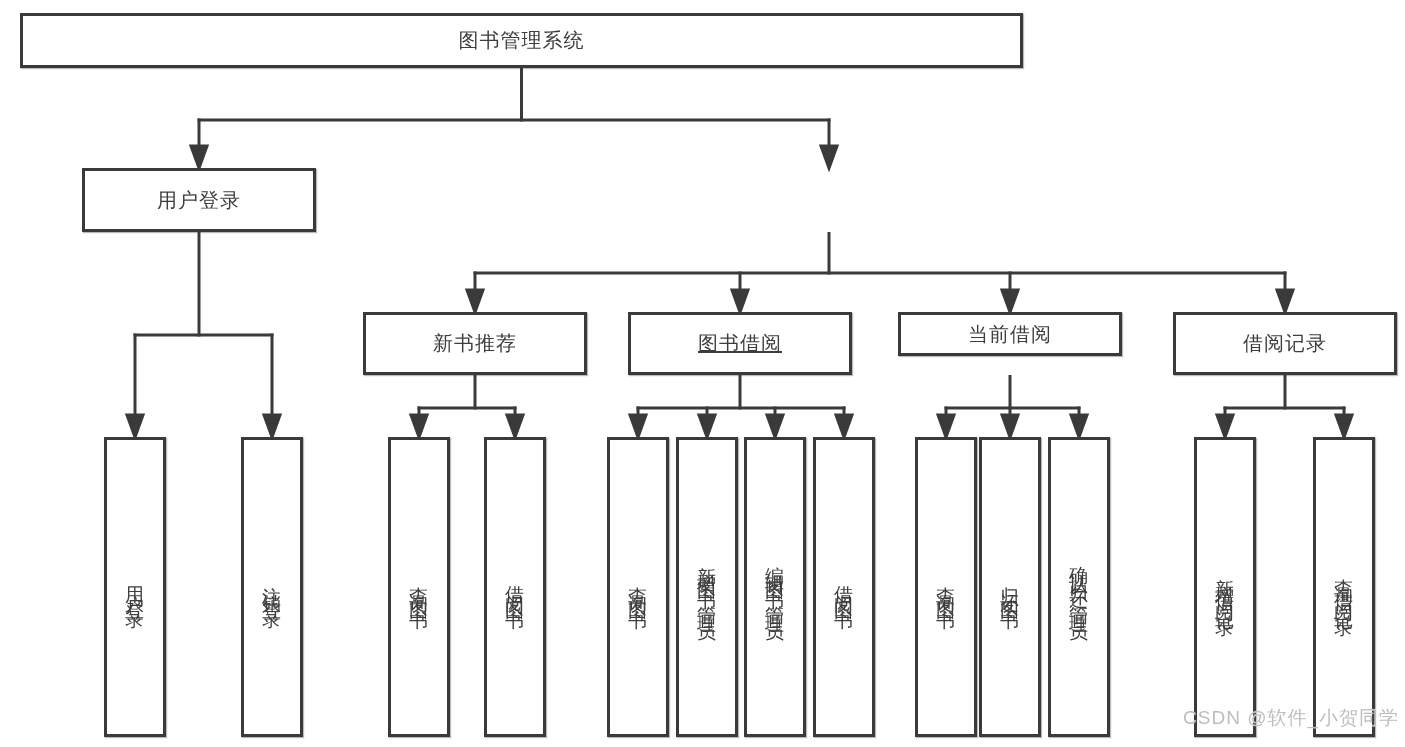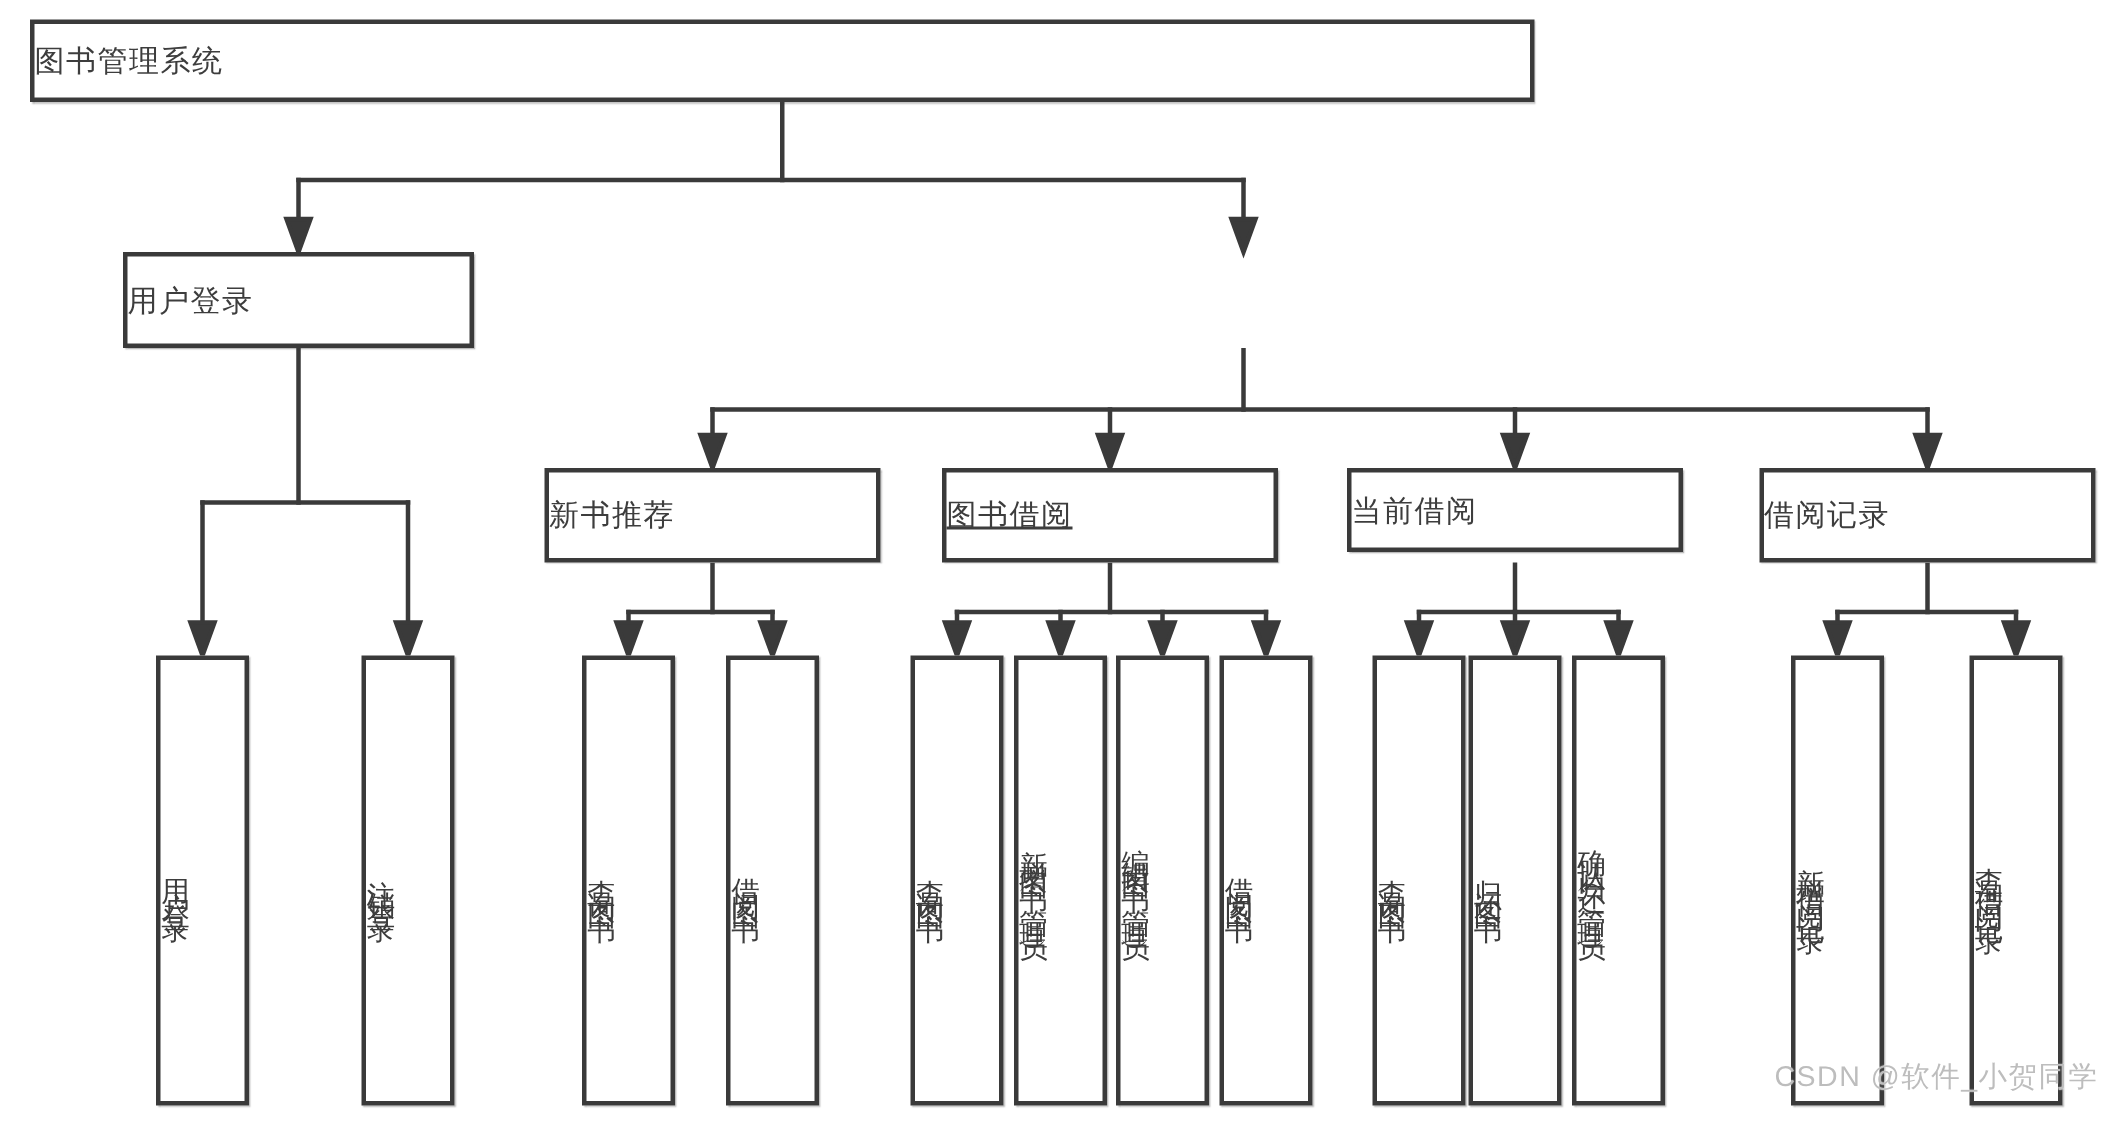--- a/index.html
+++ b/index.html
@@ -22,30 +22,31 @@
     z-index: 1;
   }
   .node {
     position: absolute;
     box-sizing: border-box;
     background: #ffffff;
     border: 3px solid #3a3a3a;
     box-shadow: 1px 1px 1px rgba(60,60,60,0.35);
     display: flex;
     align-items: center;
+    justify-content: center;
     color: #3d3d3d;
     z-index: 2;
   }
   .hnode { font-size: 20px; letter-spacing: 1px; }
   .root  { left: 20px;  top: 13px;  width: 1003px; height: 55px; }
   .l2-a  { left: 82px;  top: 168px; width: 234px;  height: 64px; }
   .l2-b  { left: 712px; top: 168px; width: 234px;  height: 64px; }
   .l3-a  { left: 363px;  top: 312px; width: 224px; height: 63px; }
   .l3-b  { left: 628px;  top: 312px; width: 224px; height: 63px; text-decoration: underline; }
-  .l3-c  { left: 898px;  top: 312px; width: 224px; height: 56px; }
+  .l3-c  { left: 898px;  top: 312px; width: 224px; height: 44px; }
   .l3-d  { left: 1173px; top: 312px; width: 224px; height: 63px; }
   .leaf {
     top: 437px;
     width: 62px;
     height: 300px;
     font-size: 19px;
   }
   .leaf span {
     writing-mode: vertical-rl;
     text-orientation: mixed;

